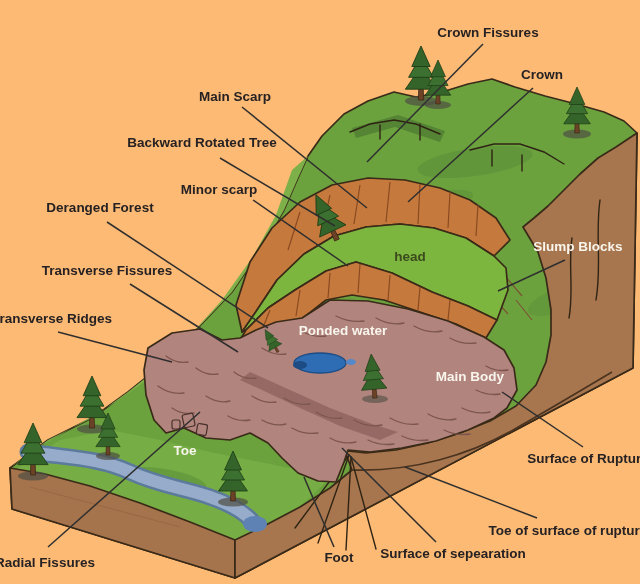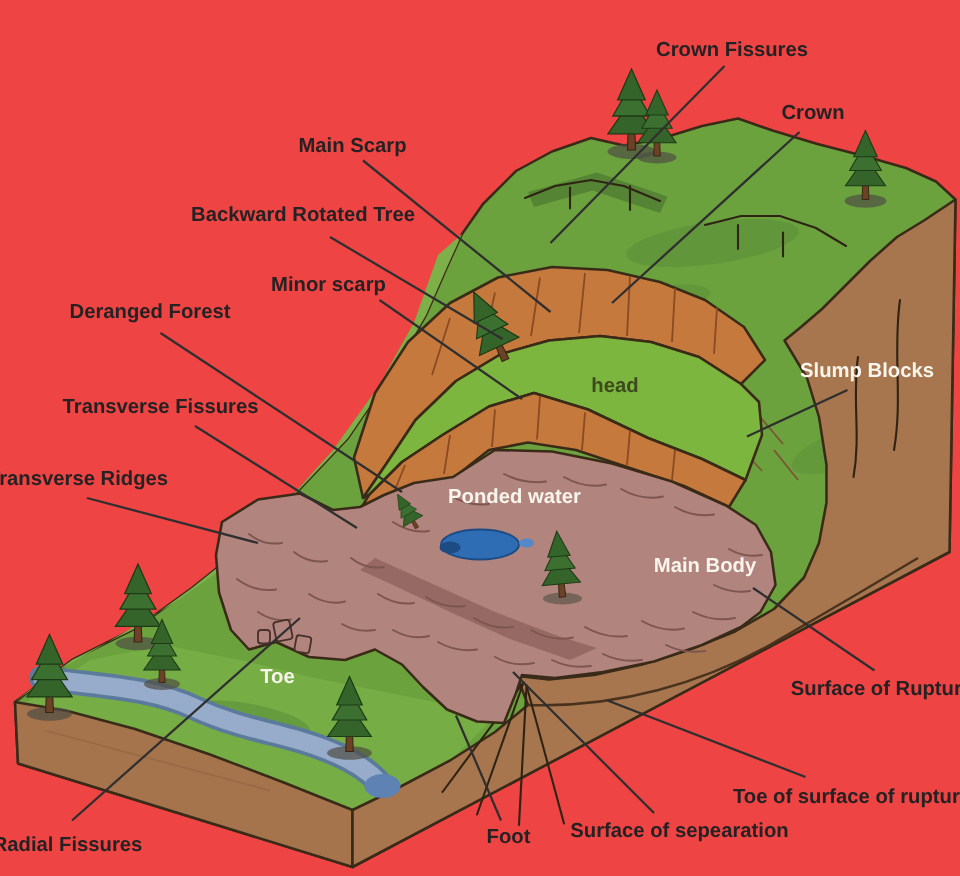--- a/index.html
+++ b/index.html
@@ -1,16 +1,16 @@
 <!DOCTYPE html>
 <html><head>
 <meta charset="utf-8">
 <style>
   html,body{margin:0;padding:0;background:#ffffff;}
-  #stage{position:relative;width:640px;height:584px;background:#ef4444;overflow:hidden;}
+  #stage{position:relative;width:640px;height:584px;background:#fdba74;overflow:hidden;}
   svg{display:block;}
   .lbl{font-family:"Liberation Sans",sans-serif;font-size:13.5px;font-weight:600;text-anchor:middle;}
   .leader{stroke:#2f2f2f;stroke-width:1.5;fill:none;}
   .outl{stroke:#3a2a18;stroke-width:1.7;stroke-linejoin:round;}
   .ridge{stroke:#7d564f;stroke-width:1.3;fill:none;stroke-linecap:round;}
   .stria{stroke:#8a4a22;stroke-width:1.2;fill:none;}
   .crack{stroke:#2f2414;stroke-width:1.4;fill:none;stroke-linecap:round;}
 </style>
 </head>
 <body>

